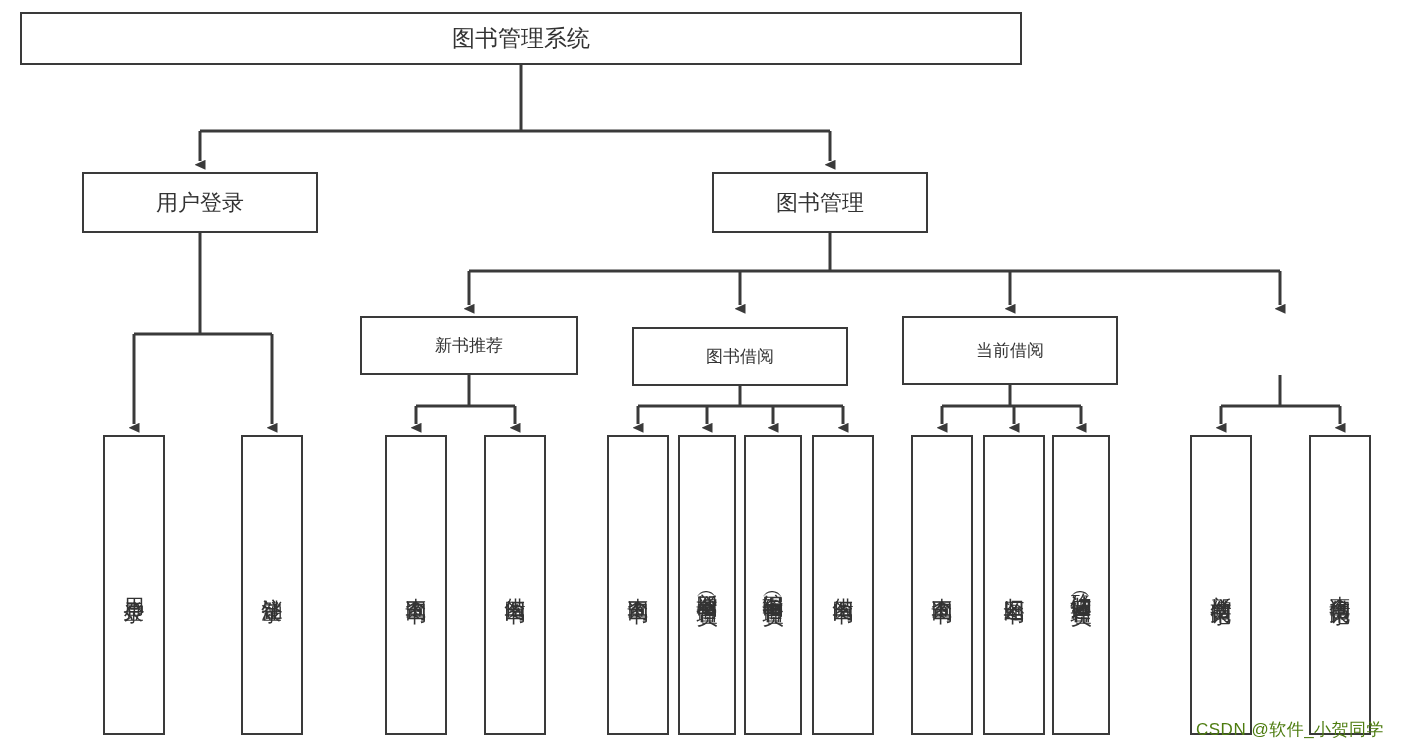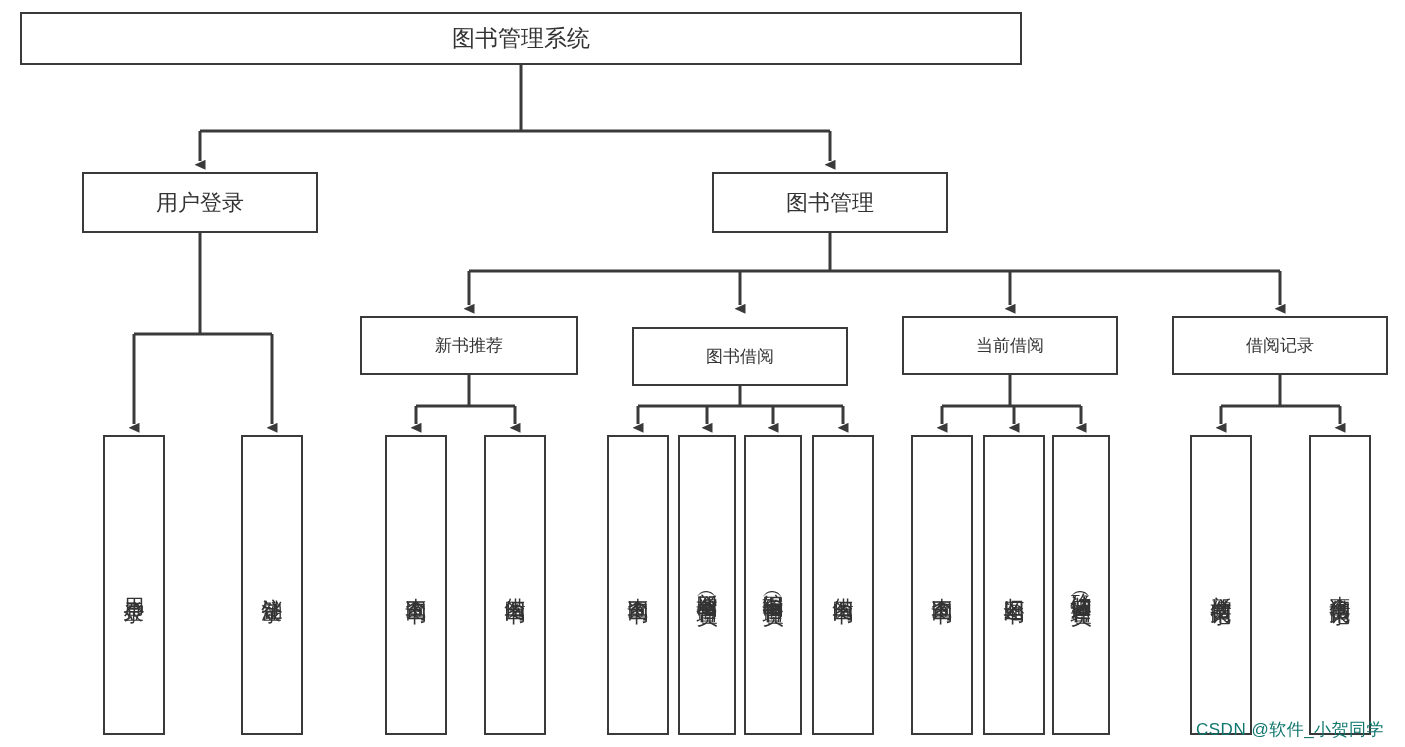--- a/index.html
+++ b/index.html
@@ -49,21 +49,21 @@
   .node.leaf > .lbl{
     writing-mode:vertical-rl;
     text-orientation:upright;
     display:block;
     white-space:nowrap;
   }
   .lbl{ display:block; }
   .watermark{
     position:absolute;
     font-size:17px;
-    color:#0f766e;
+    color:#4d7c0f;
     white-space:nowrap;
     letter-spacing:0.5px;
     pointer-events:none;
     text-align:right;
   }
 </style>
 </head>
 <body>
 
 <div id="canvas">
@@ -118,35 +118,32 @@
     </g>
   </svg>
 
   <div class="node root" style="left: 20px; top: 12px; width: 1002px; height: 53px;">
     <span class="lbl">图书管理系统</span>
   </div>
 
   <div class="node lvl2" style="left: 82px; top: 172px; width: 236px; height: 61px;">
     <span class="lbl">用户登录</span>
   </div>
-  <div class="node lvl2" style="left: 712px; top: 172px; width: 236px; height: 61px;">
+  <div class="node lvl2" style="left: 712px; top: 172px; width: 216px; height: 61px;">
     <span class="lbl">图书管理</span>
   </div>
 
   <div class="node lvl3" style="left: 360px; top: 316px; width: 218px; height: 59px;">
     <span class="lbl">新书推荐</span>
   </div>
   <div class="node lvl3" style="left: 632px; top: 327px; width: 216px; height: 59px;">
     <span class="lbl">图书借阅</span>
   </div>
-  <div class="node lvl3" style="left: 902px; top: 316px; width: 216px; height: 59px;">
+  <div class="node lvl3" style="left: 902px; top: 316px; width: 216px; height: 69px;">
     <span class="lbl">当前借阅</span>
-  </div>
-  <div class="node lvl3" style="left: 1172px; top: 316px; width: 216px; height: 59px;">
-    <span class="lbl">借阅记录</span>
   </div>
 
   <div class="node leaf" style="left: 103px; top: 435px; width: 62px; height: 300px;">
     <span class="lbl">用户登录</span>
   </div>
   <div class="node leaf" style="left: 241px; top: 435px; width: 62px; height: 300px;">
     <span class="lbl">注销登录</span>
   </div>
   <div class="node leaf" style="left: 385px; top: 435px; width: 62px; height: 300px;">
     <span class="lbl">查询图书</span>

